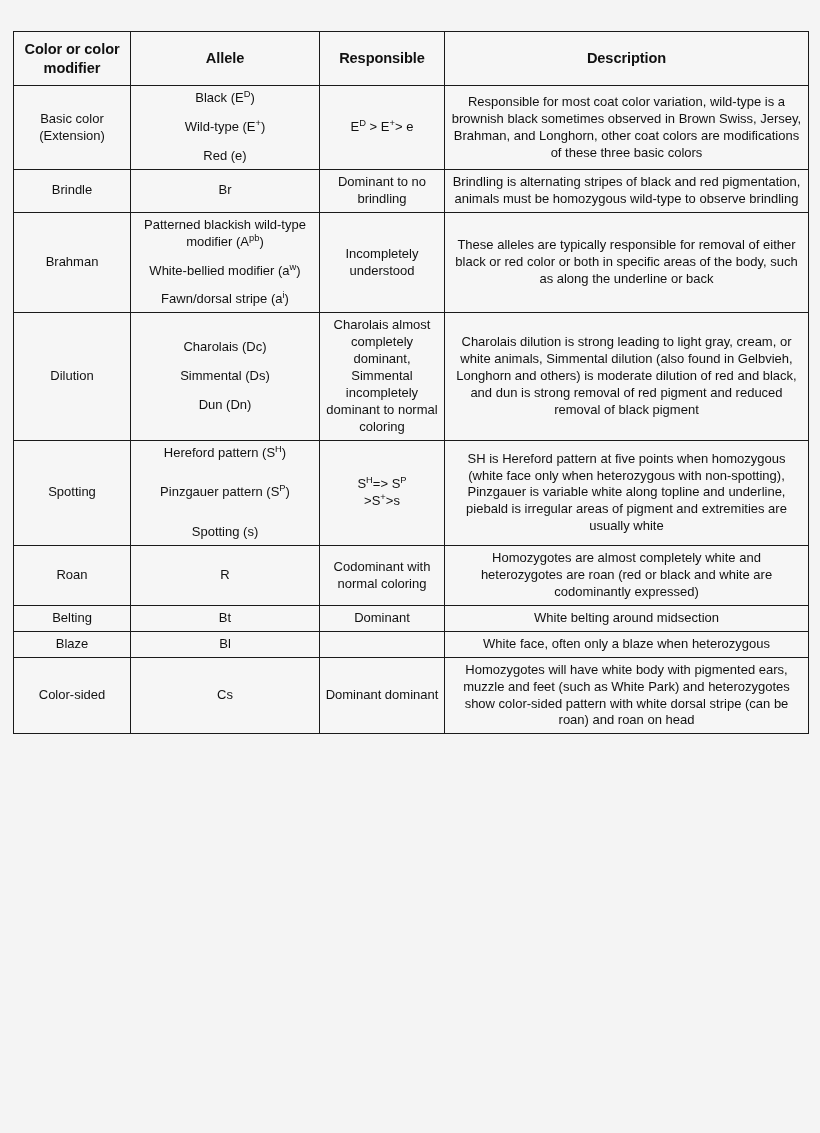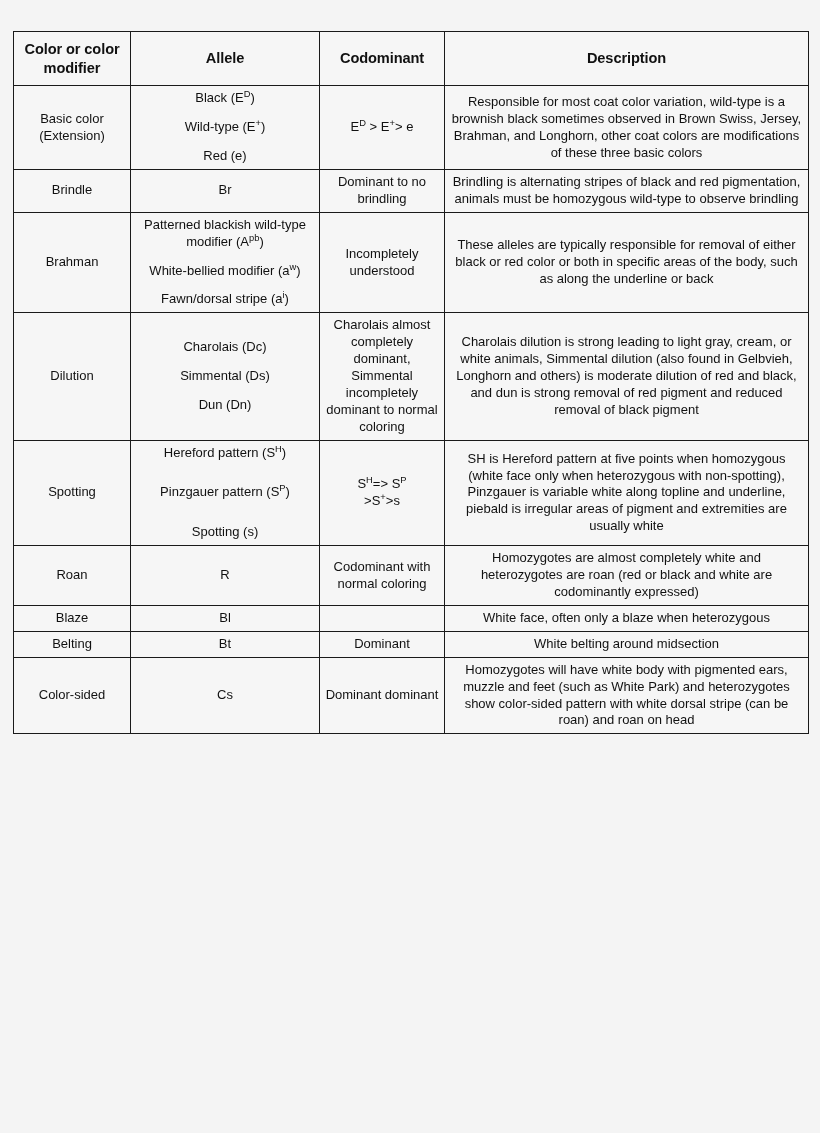--- a/index.html
+++ b/index.html
@@ -99,21 +99,21 @@
     <colgroup>
       <col class="c1">
         <col class="c2">
         <col class="c3">
         <col class="c4">
     </colgroup>
     <thead>
       <tr>
         <th>Color or color modifier</th>
         <th>Allele</th>
-        <th>Codominant</th>
+        <th>Responsible</th>
         <th>Description</th>
       </tr>
     </thead>
     <tbody>
 
       <tr>
         <td class="cell-category tall-pad">Basic color (Extension)</td>
         <td class="cell-allele allele-stack">
           <span class="allele-line"><span>Black (E</span><sup>D</sup><span>)</span></span>
           <span class="allele-line"><span>Wild-type (E</span><sup>+</sup><span>)</span></span>
@@ -168,33 +168,33 @@
       </tr>
 
       <tr>
         <td class="cell-category">Roan</td>
         <td class="cell-allele">R</td>
         <td class="cell-inheritance">Codominant with normal coloring</td>
         <td class="cell-description">Homozygotes are almost completely white and heterozygotes are roan (red or black and white are codominantly expressed)</td>
       </tr>
 
       <tr>
+        <td class="cell-category">Belting</td>
+        <td class="cell-allele">Bt</td>
+        <td class="cell-inheritance">Dominant</td>
+        <td class="cell-description">White belting around midsection</td>
+      </tr>
+
+      <tr>
         <td class="cell-category">Blaze</td>
         <td class="cell-allele">Bl</td>
         <td class="cell-inheritance"></td>
         <td class="cell-description">White face, often only a blaze when heterozygous</td>
       </tr>
 
-      <tr>
-        <td class="cell-category">Belting</td>
-        <td class="cell-allele">Bt</td>
-        <td class="cell-inheritance">Dominant</td>
-        <td class="cell-description">White belting around midsection</td>
-      </tr>
-
 
       <tr>
         <td class="cell-category tall-pad">Color-sided</td>
         <td class="cell-allele">Cs</td>
         <td class="cell-inheritance">Dominant dominant</td>
         <td class="cell-description">Homozygotes will have white body with pigmented ears, muzzle and feet (such as White Park) and heterozygotes show color-sided pattern with white dorsal stripe (can be roan) and roan on head</td>
       </tr>
 
     </tbody>
   </table>

